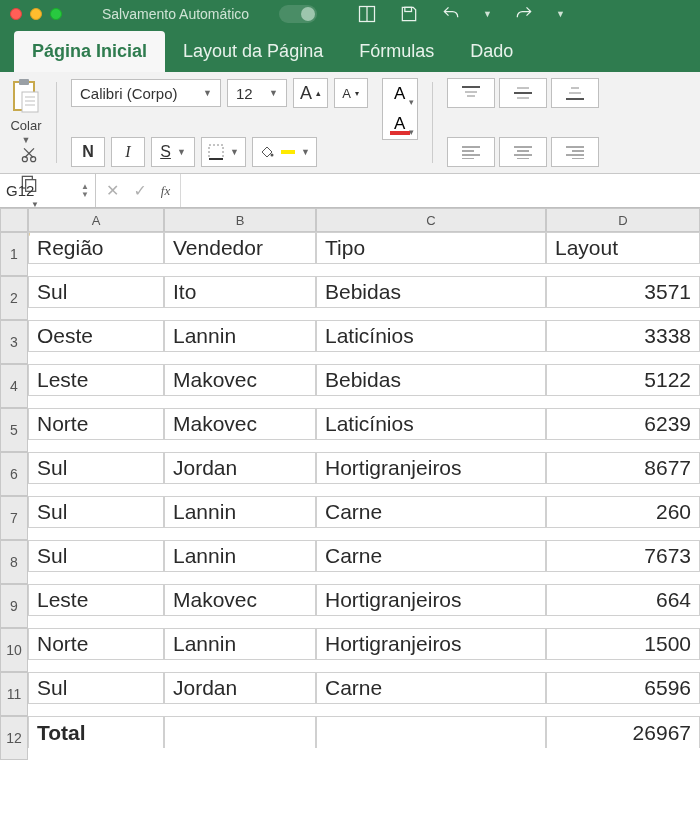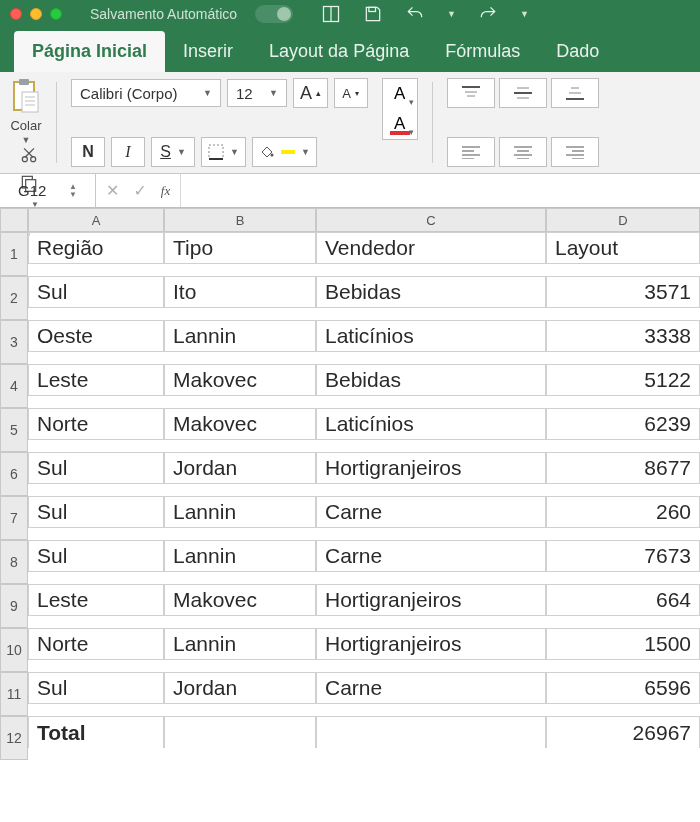--- a/index.html
+++ b/index.html
@@ -1,19 +1,19 @@
 <!DOCTYPE html>
 <html><head>
 <meta charset="utf-8">
 <style>
   * { box-sizing: border-box; margin: 0; padding: 0; font-family: -apple-system, "Helvetica Neue", Arial, sans-serif; }
   body { width: 700px; height: 822px; overflow: hidden; background: #fff; }
 
   
-  .titlebar { background: #2f7c4f; height: 28px; display: flex; align-items: center; padding: 0 10px; gap: 8px; }
+  .titlebar { background: #2f7c4f; height: 28px; display: flex; align-items: center; padding: 0 10px; gap: 20px; }
   .traffic { display: flex; gap: 8px; align-items: center; }
   .circle { width: 12px; height: 12px; border-radius: 50%; }
   .red { background: #ff5f57; border: 1px solid #e0443e; }
   .yellow { background: #ffbd2e; border: 1px solid #dea123; }
   .green { background: #28c940; border: 1px solid #1aad2b; }
   .title-text { color: #cfe3d5; font-size: 14px; margin-left: 20px; }
   .autosave-toggle { margin-left: 10px; width: 38px; height: 18px; background: #4a8d66; border-radius: 9px; position: relative; }
   .autosave-toggle::after { content: ""; position: absolute; right: 2px; top: 2px; width: 14px; height: 14px; border-radius: 50%; background: #9dc6ad; }
   .title-icons { margin-left: 20px; display: flex; gap: 22px; align-items: center; color: #e8f2eb; }
   .title-icons svg { width: 20px; height: 20px; }
@@ -47,21 +47,21 @@
   .font-color-stack { background:#fff; border:1px solid #bfbfbf; width:36px; height:62px; display:flex; flex-direction:column; }
   .font-color-stack .half { flex:1; display:flex; align-items:center; justify-content:center; font-size:17px; position:relative;}
   .font-color-stack .half.bottom::after{content:""; position:absolute; bottom:4px; left:7px; right:7px; height:4px; background:#e03030;}
   .font-color-stack .half .tri{font-size:9px;color:#666;position:absolute; right:3px; bottom:2px;}
 
   .align-group .row { gap: 4px; }
   .align-group .btn { min-width: 48px; }
 
   
   .formula-row { display: flex; align-items: center; height: 34px; border-bottom: 1px solid #bfbfbf; }
-  .namebox { width: 96px; border-right: 1px solid #c8c8c8; display: flex; align-items: center; justify-content: space-between; padding: 0 18px; font-size: 15px; color: #333; height: 100%; text-align: center; }
+  .namebox { width: 96px; border-right: 1px solid #c8c8c8; display: flex; align-items: center; justify-content: space-between; padding: 0 6px; font-size: 15px; color: #333; height: 100%; text-align: center; }
   .stepper { display: flex; flex-direction: column; font-size: 8px; color: #777; line-height: 8px; }
   .fbar-icons { display: flex; align-items: center; gap: 14px; padding: 0 10px; color: #b0b0b0; }
   .fbar-icons .fx { font-style: italic; font-family: "Times New Roman", serif; font-size: 13px; color: #555; }
   .fbar-input { flex: 1; border-left: 1px solid #d8d8d8; height: 100%; padding: 0 8px; font-size: 15px; color: #333; display:flex;align-items:center;}
 
   
   .sheet { display: grid; grid-template-columns: 28px 136px 152px 230px 154px; }
   .colhead, .rowhead { background: #eaeaea; border: 1px solid #c8c8c8; display: flex; align-items: center; justify-content: center; font-size: 13px; color: #555; height: 24px; }
   .corner { background: #eaeaea; border: 1px solid #c8c8c8; height: 24px; }
   .rowhead { height: 44px; font-size: 14px; }
@@ -111,21 +111,20 @@
           <path d="M15 14l5-5-5-5" class="ico-stroke"></path>
           <path d="M20 9H10a6 6 0 00-6 6v1" class="ico-stroke"></path>
         </svg>
       </span>
     <span style="font-size:9px;color:#cfe3d5">▼</span>
   </div>
 </div>
 
 <div class="tabs">
   <div class="tab active">Página Inicial</div>
-  <div class="tab">Inserir</div>
   <div class="tab">Layout da Página</div>
   <div class="tab">Fórmulas</div>
   <div class="tab">Dado</div>
 </div>
 
 <div class="ribbon">
 
   <div class="group paste-group" style="">
     <div class="paste-big">
       <span class="paste-icon">
@@ -289,22 +288,22 @@
 
 <div class="sheet">
   <div class="corner"></div>
   <div class="colhead">A</div>
   <div class="colhead">B</div>
   <div class="colhead">C</div>
   <div class="colhead">D</div>
 
   <div class="rowhead">1</div>
   <div class="cell header">Região</div>
+  <div class="cell header">Vendedor</div>
   <div class="cell header">Tipo</div>
-  <div class="cell header">Vendedor</div>
   <div class="cell header">Layout</div>
 
   <div class="rowhead">2</div>
   <div class="cell">Sul</div>
   <div class="cell">Ito</div>
   <div class="cell">Bebidas</div>
   <div class="cell num">3571</div>
 
   <div class="rowhead">3</div>
   <div class="cell">Oeste</div>

